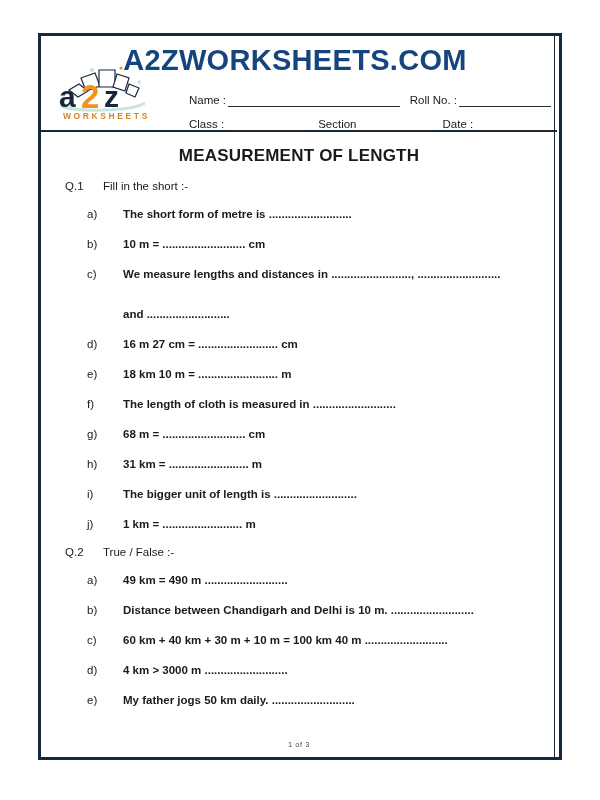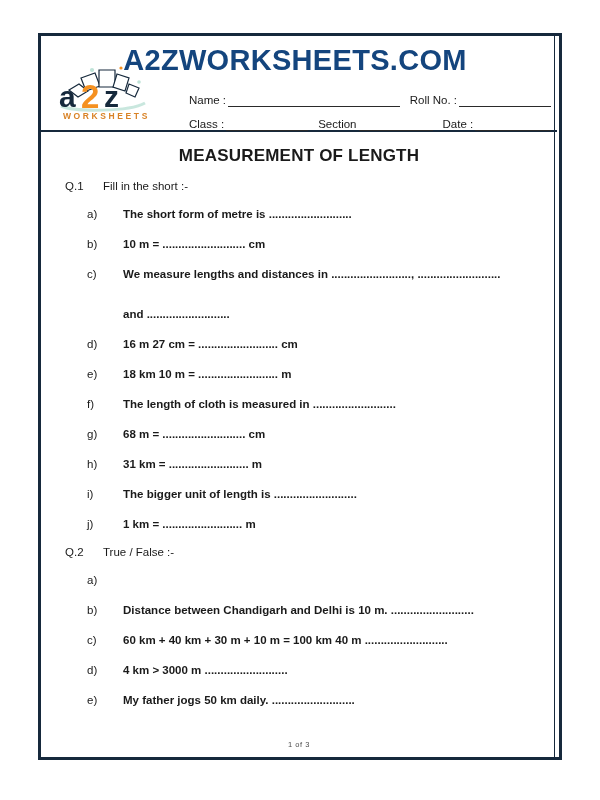--- a/index.html
+++ b/index.html
@@ -270,20 +270,21 @@
             <span class="item-body"><span>1 km = ......................... m</span></span>
           </div>
         </div>
         <div class="qblock">
           <div class="q-head">
             <span class="q-num">Q.2</span>
             <span class="q-text">True / False :-</span>
           </div>
           <div class="item">
             <span class="item-letter">a)</span>
+            <span class="item-body"><span>49 km = 490 m ..........................</span></span>
           </div>
           <div class="item">
             <span class="item-letter">b)</span>
             <span class="item-body"><span>Distance between Chandigarh and Delhi is 10 m. ..........................</span></span>
           </div>
           <div class="item">
             <span class="item-letter">c)</span>
             <span class="item-body"><span>60 km + 40 km + 30 m + 10 m = 100 km 40 m ..........................</span></span>
           </div>
           <div class="item">

